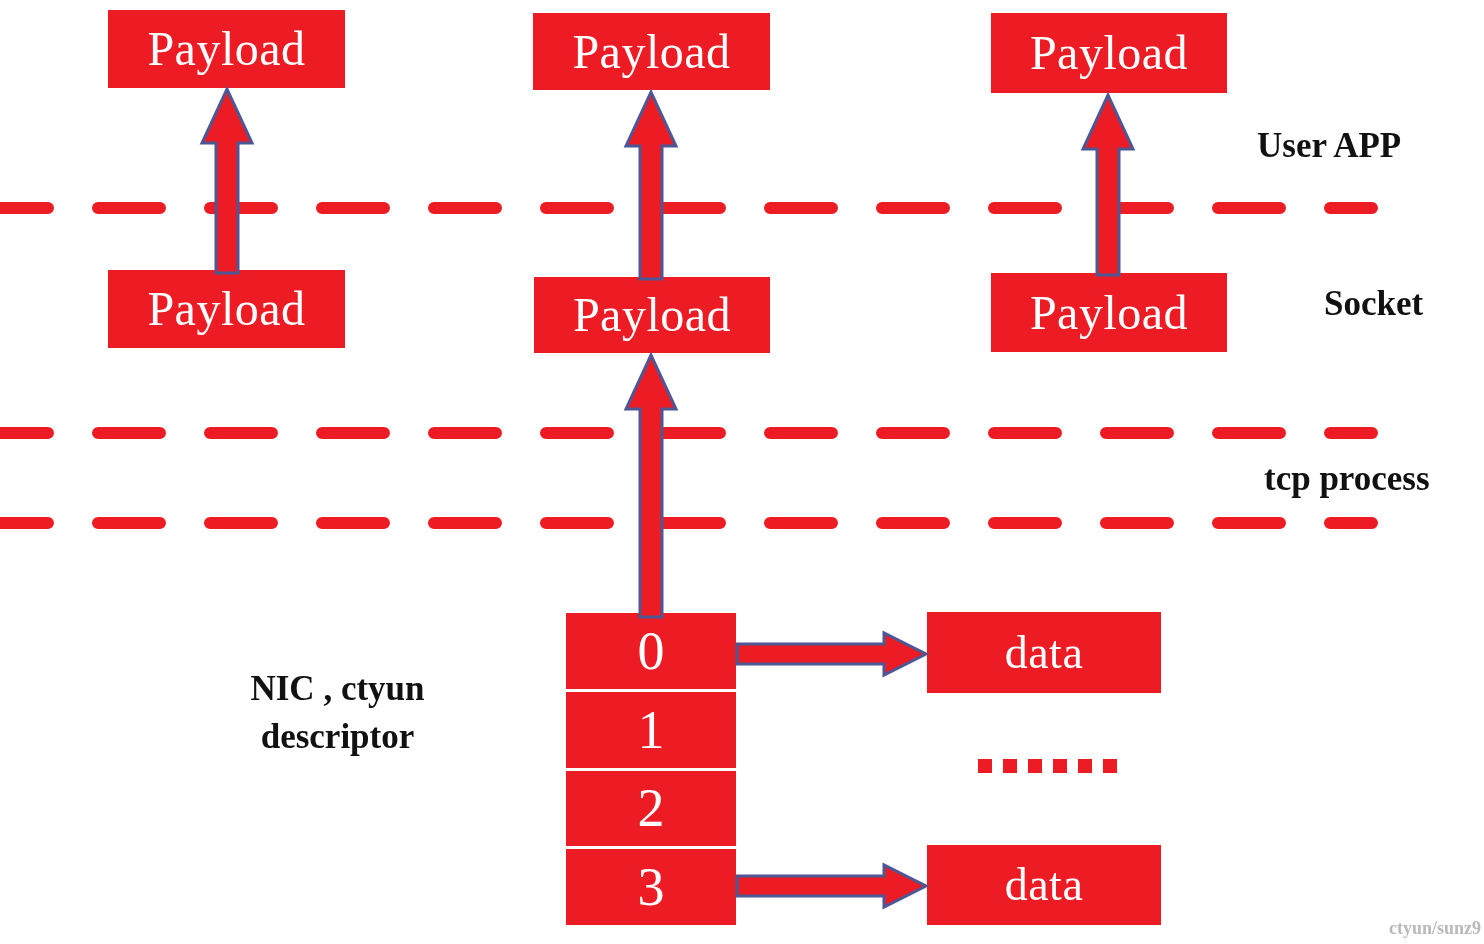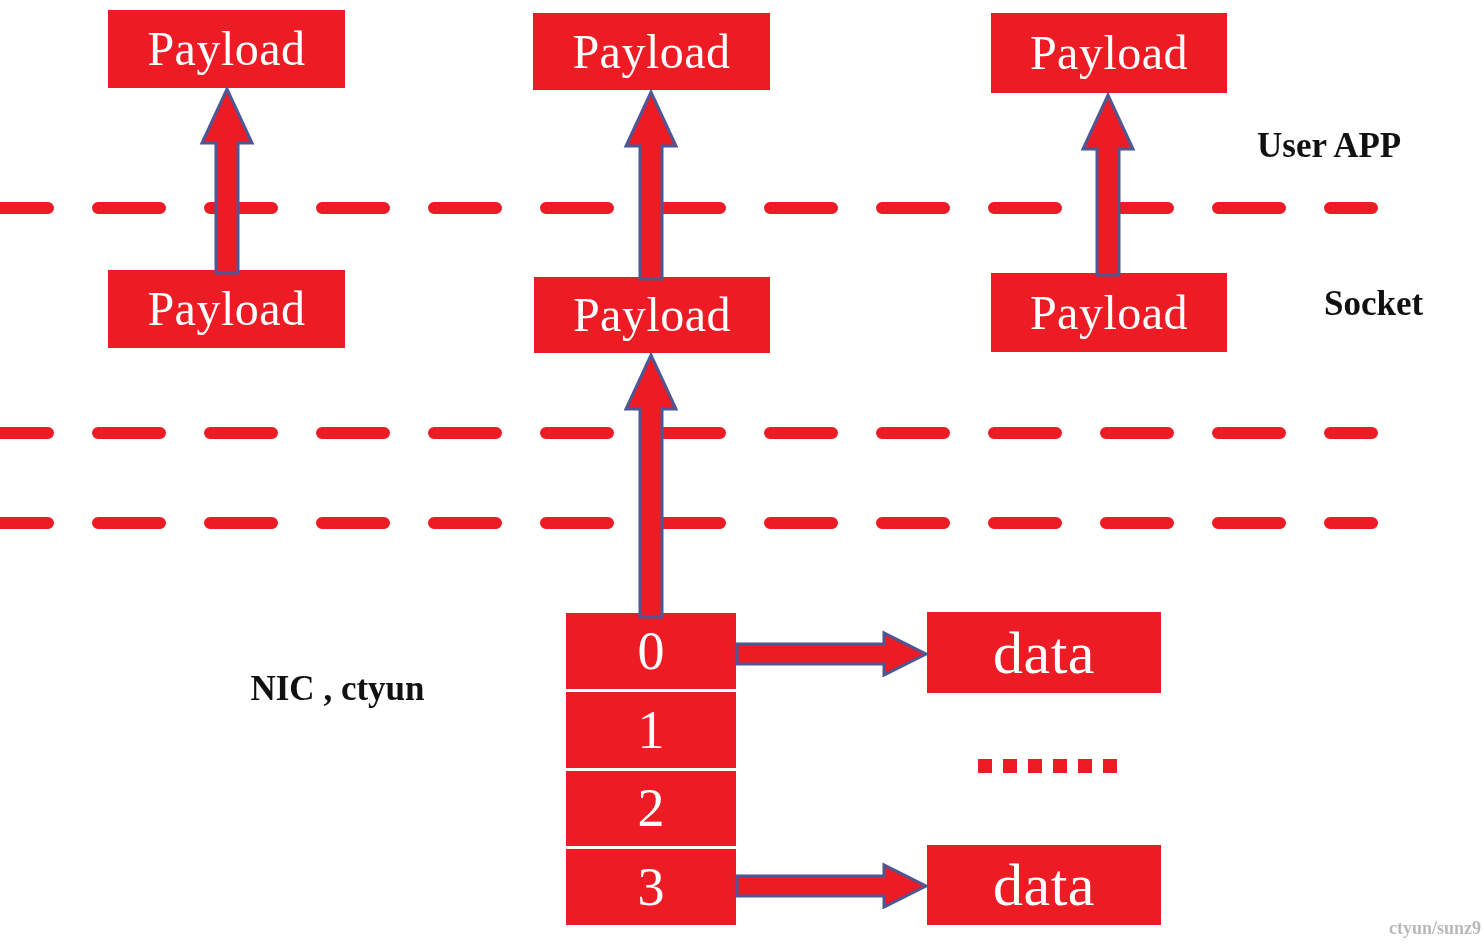--- a/index.html
+++ b/index.html
@@ -25,21 +25,21 @@
   .rbox{
     position:absolute;
     background:var(--red);
     color:var(--box-text);
     display:flex;align-items:center;justify-content:center;
     font-size:48px;
     letter-spacing:0.5px;
     z-index:2;
     line-height:1;
   }
-  .databox{font-size:60px;}
+  .databox{font-size:46px;}
 
   .buffer-table{
     position:absolute;
     left:566px;top:613px;width:170px;height:312px;
     display:flex;flex-direction:column;gap:3px;
     z-index:2;
   }
   .buffer-cell{
     flex:1;
     background:var(--red);
@@ -130,20 +130,22 @@
 
     <polygon points="640,617 640,409 626,409 651,355 676,409 662,409 662,617" fill="var(--red)" stroke="var(--arrow-outline)" stroke-width="3" stroke-linejoin="miter"></polygon>
 
     <polygon points="737,644 884,644 884,633 926,654 884,675 884,664 737,664" fill="var(--red)" stroke="var(--arrow-outline)" stroke-width="3" stroke-linejoin="miter"></polygon>
 
     <polygon points="737,876 884,876 884,865 926,886 884,907 884,896 737,896" fill="var(--red)" stroke="var(--arrow-outline)" stroke-width="3" stroke-linejoin="miter"></polygon>
   </svg>
 
   <div class="layer-label" style="left:1257px;top:126px;">User APP</div>
   <div class="layer-label" style="left:1292px;top:284px;margin-left:32px;">Socket</div>
+  <div class="layer-label" style="left:1264px;top:459px;">tcp process</div>
 
   <div class="nic-label">
     <div>NIC , ctyun</div>
+    <div>descriptor</div>
   </div>
 
   <div class="watermark">ctyun/sunz9</div>
 
 </div>
 
 </body></html>

